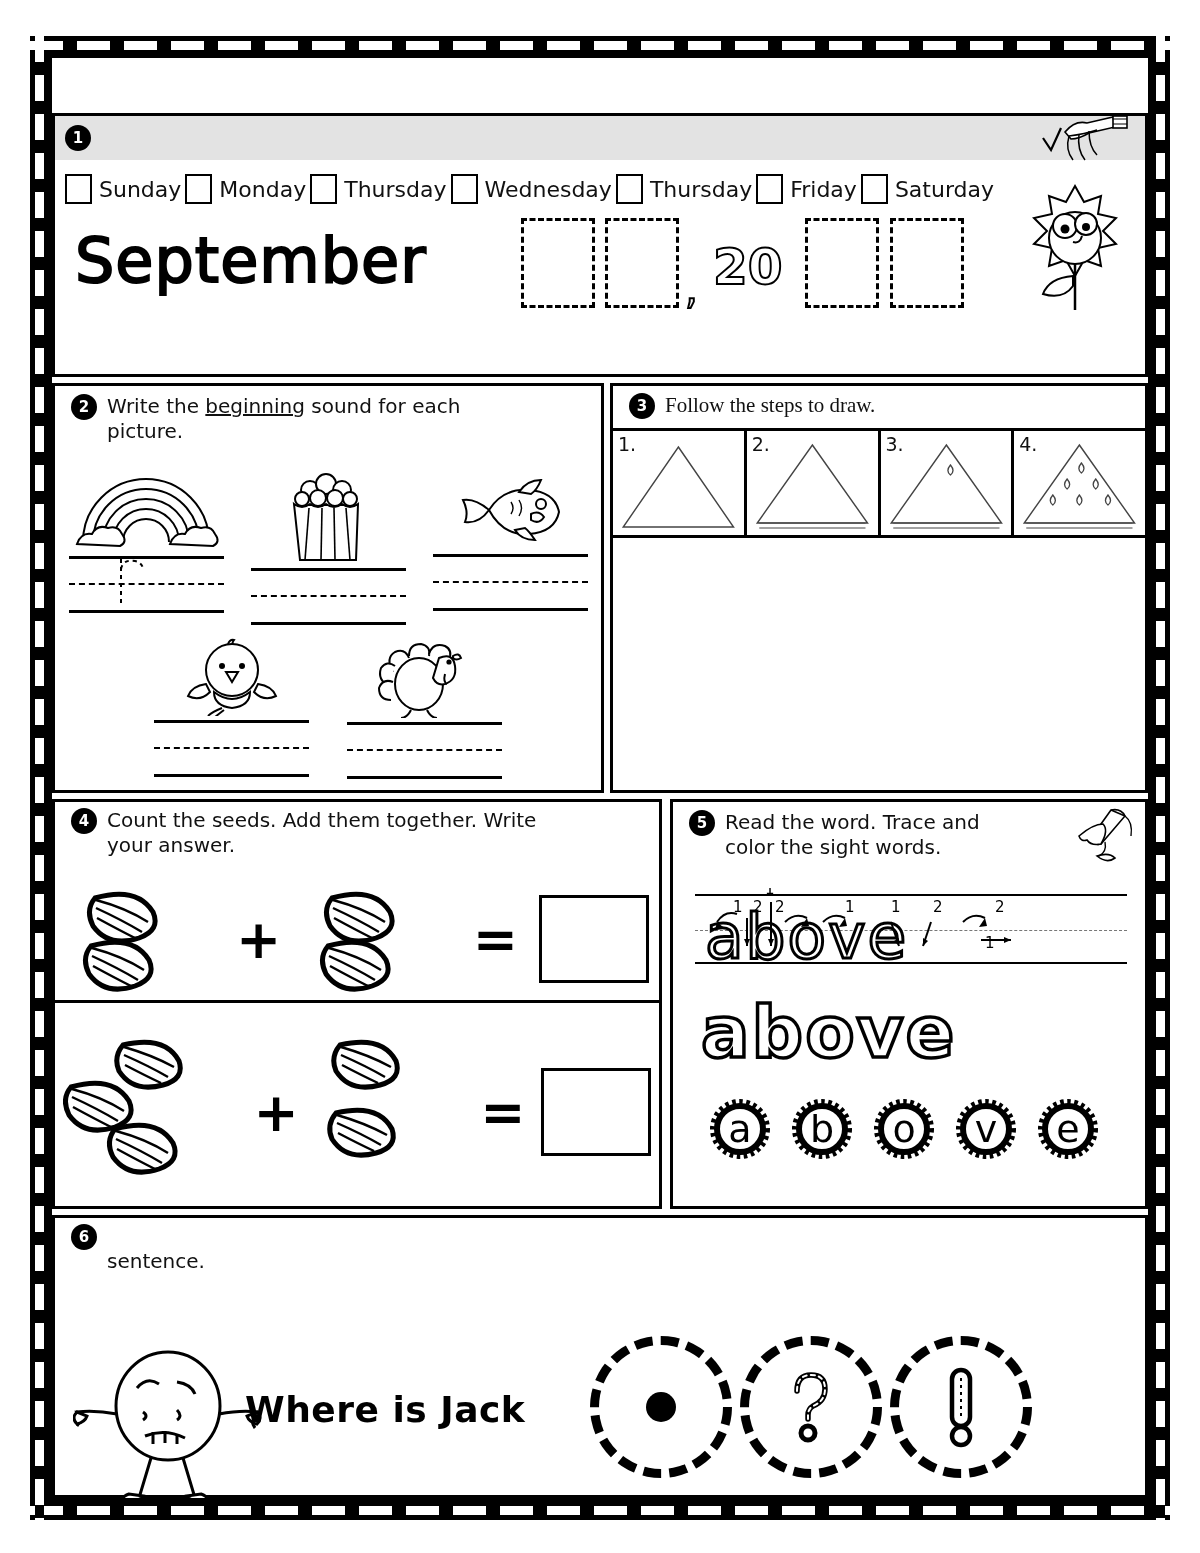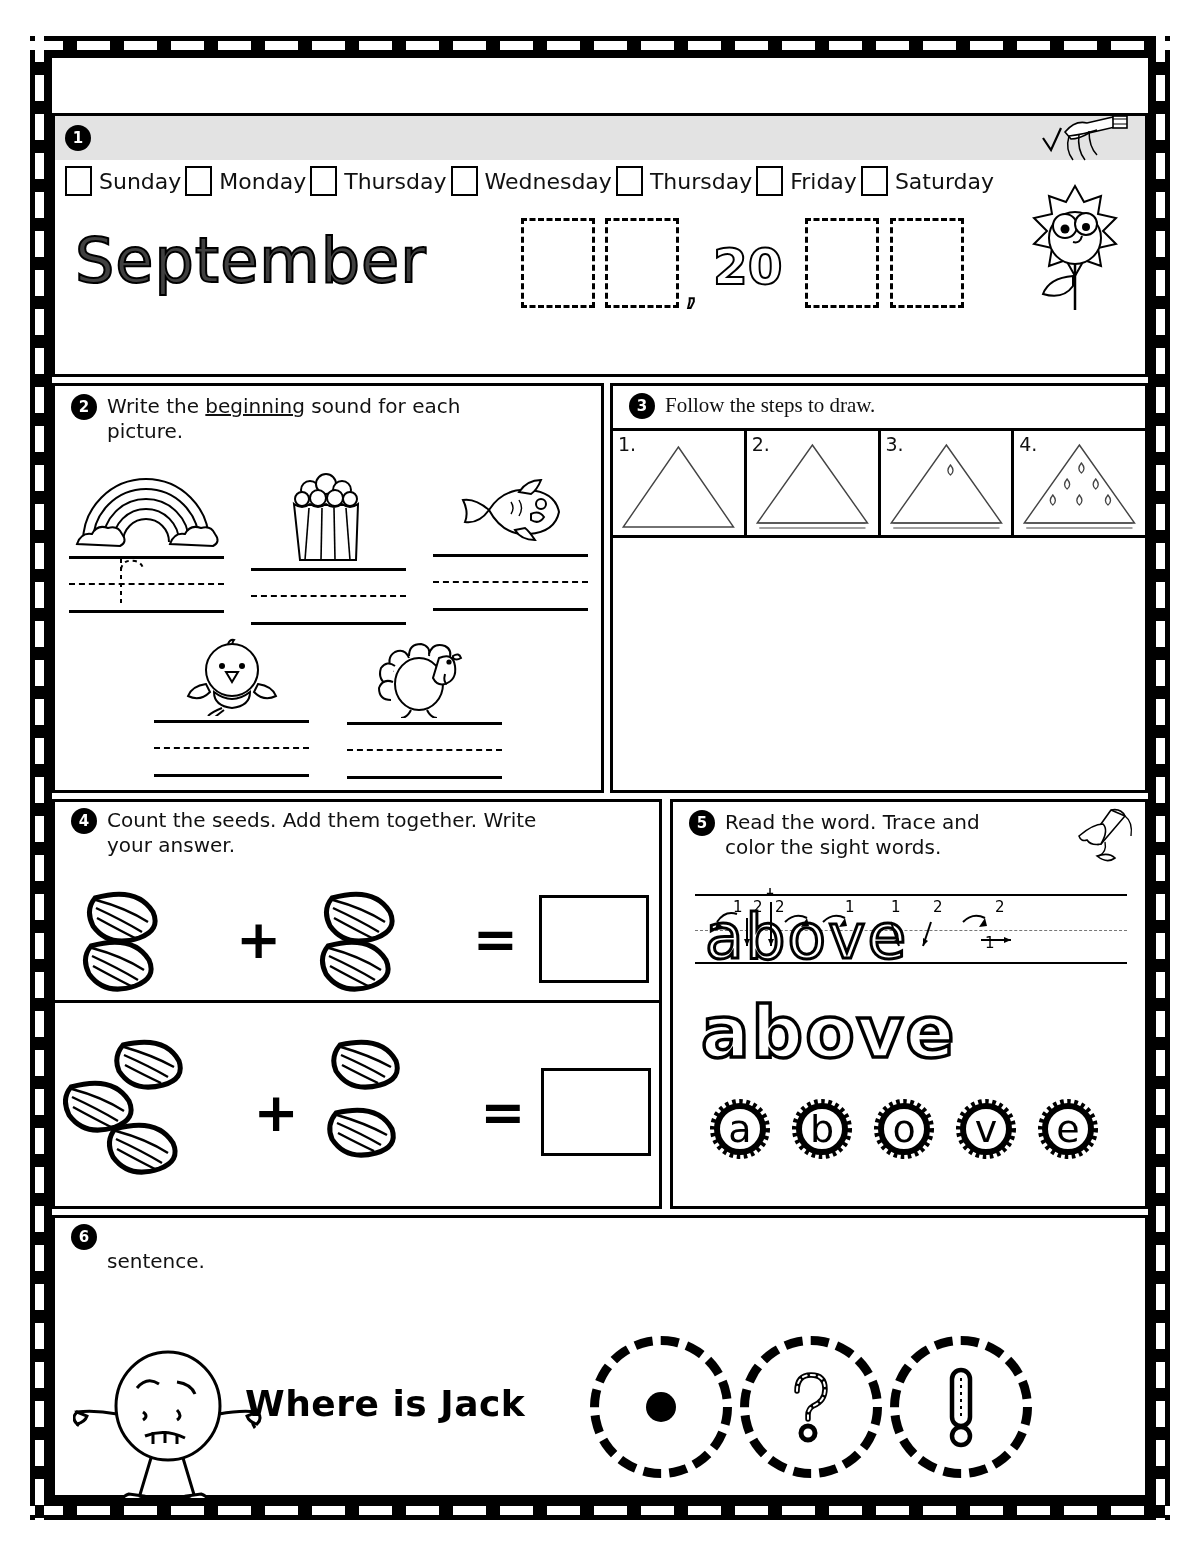--- a/index.html
+++ b/index.html
@@ -37,28 +37,28 @@
   .sec1-head{position:relative;height:44px;background:#e3e3e3;border-bottom:0;
       display:flex;align-items:center;}
   .num-badge{display:inline-flex;align-items:center;justify-content:center;
       width:26px;height:26px;border-radius:50%;background:#000;color:#fff;
       font-size:15px;font-weight:bold;flex:none;margin-left:10px;
       font-family:"DejaVu Sans",sans-serif;}
   .sec-title{font-size:25px;color:#111;margin-left:12px;}
   .sec-title-sm{font-size:20px;color:#111;margin-left:10px;line-height:1.25;}
 
   .days-row{position:absolute;left:10px;top:50px;width:1076px;height:46px;
-      display:flex;align-items:flex-start;}
+      display:flex;align-items:center;}
   .day{display:flex;align-items:center;margin-right:4px;}
   .chk{width:27px;height:30px;border:2.5px solid #000;box-sizing:border-box;flex:none;}
   .day-label{font-size:22px;margin-left:7px;color:#111;white-space:nowrap;}
 
   .date-row{position:absolute;left:10px;top:100px;width:1076px;height:100px;}
   .month-word{position:absolute;left:10px;top:8px;font-size:62px;
-      color:#404040;-webkit-text-stroke:2px #000;font-family:"DejaVu Sans",sans-serif;
+      color:#000000;-webkit-text-stroke:2px #000;font-family:"DejaVu Sans",sans-serif;
       letter-spacing:1px;text-align:right;}
   .dbox{position:absolute;top:2px;width:74px;height:90px;
       border:3px dashed #000;box-sizing:border-box;}
   .comma{position:absolute;font-size:40px;color:#fff;-webkit-text-stroke:2px #000;}
   .twenty{position:absolute;font-size:50px;color:#fff;-webkit-text-stroke:2px #000;
       font-family:"DejaVu Sans",sans-serif;font-weight:bold;}
 
   
   .sec2{left:0;top:325px;width:552px;height:410px;}
   .sec3{left:558px;top:325px;width:538px;height:410px;}
@@ -98,21 +98,21 @@
       -webkit-text-stroke:3px #000;font-family:"DejaVu Sans",sans-serif;letter-spacing:2px;}
   .bubble-word{position:absolute;left:28px;top:188px;font-size:72px;color:#fff;
       -webkit-text-stroke:3.5px #000;font-family:"DejaVu Sans",sans-serif;
       font-weight:bold;letter-spacing:2px;}
   .cog-row{position:absolute;left:30px;top:290px;display:flex;gap:8px;}
   .cog{position:relative;width:74px;height:74px;display:flex;align-items:center;
       justify-content:center;}
   .cog-letter{font-size:38px;color:#000;font-family:"DejaVu Sans",sans-serif;z-index:2;}
 
   
-  .sentence{position:absolute;left:190px;top:165px;font-size:36px;font-weight:bold;
+  .sentence{position:absolute;left:190px;top:171px;font-size:36px;font-weight:bold;
       color:#000;font-family:"DejaVu Sans",sans-serif;letter-spacing:0.5px;}
   .punct-row{position:absolute;left:535px;top:118px;display:flex;gap:8px;}
   .punct-circle{width:142px;height:142px;border-radius:50%;border:9px dashed #000;
       box-sizing:border-box;display:flex;align-items:center;justify-content:center;}
   .period-dot{width:30px;height:30px;border-radius:50%;background:#000;}
 
   svg{display:block;}
 </style>
 </head>
 <body>

